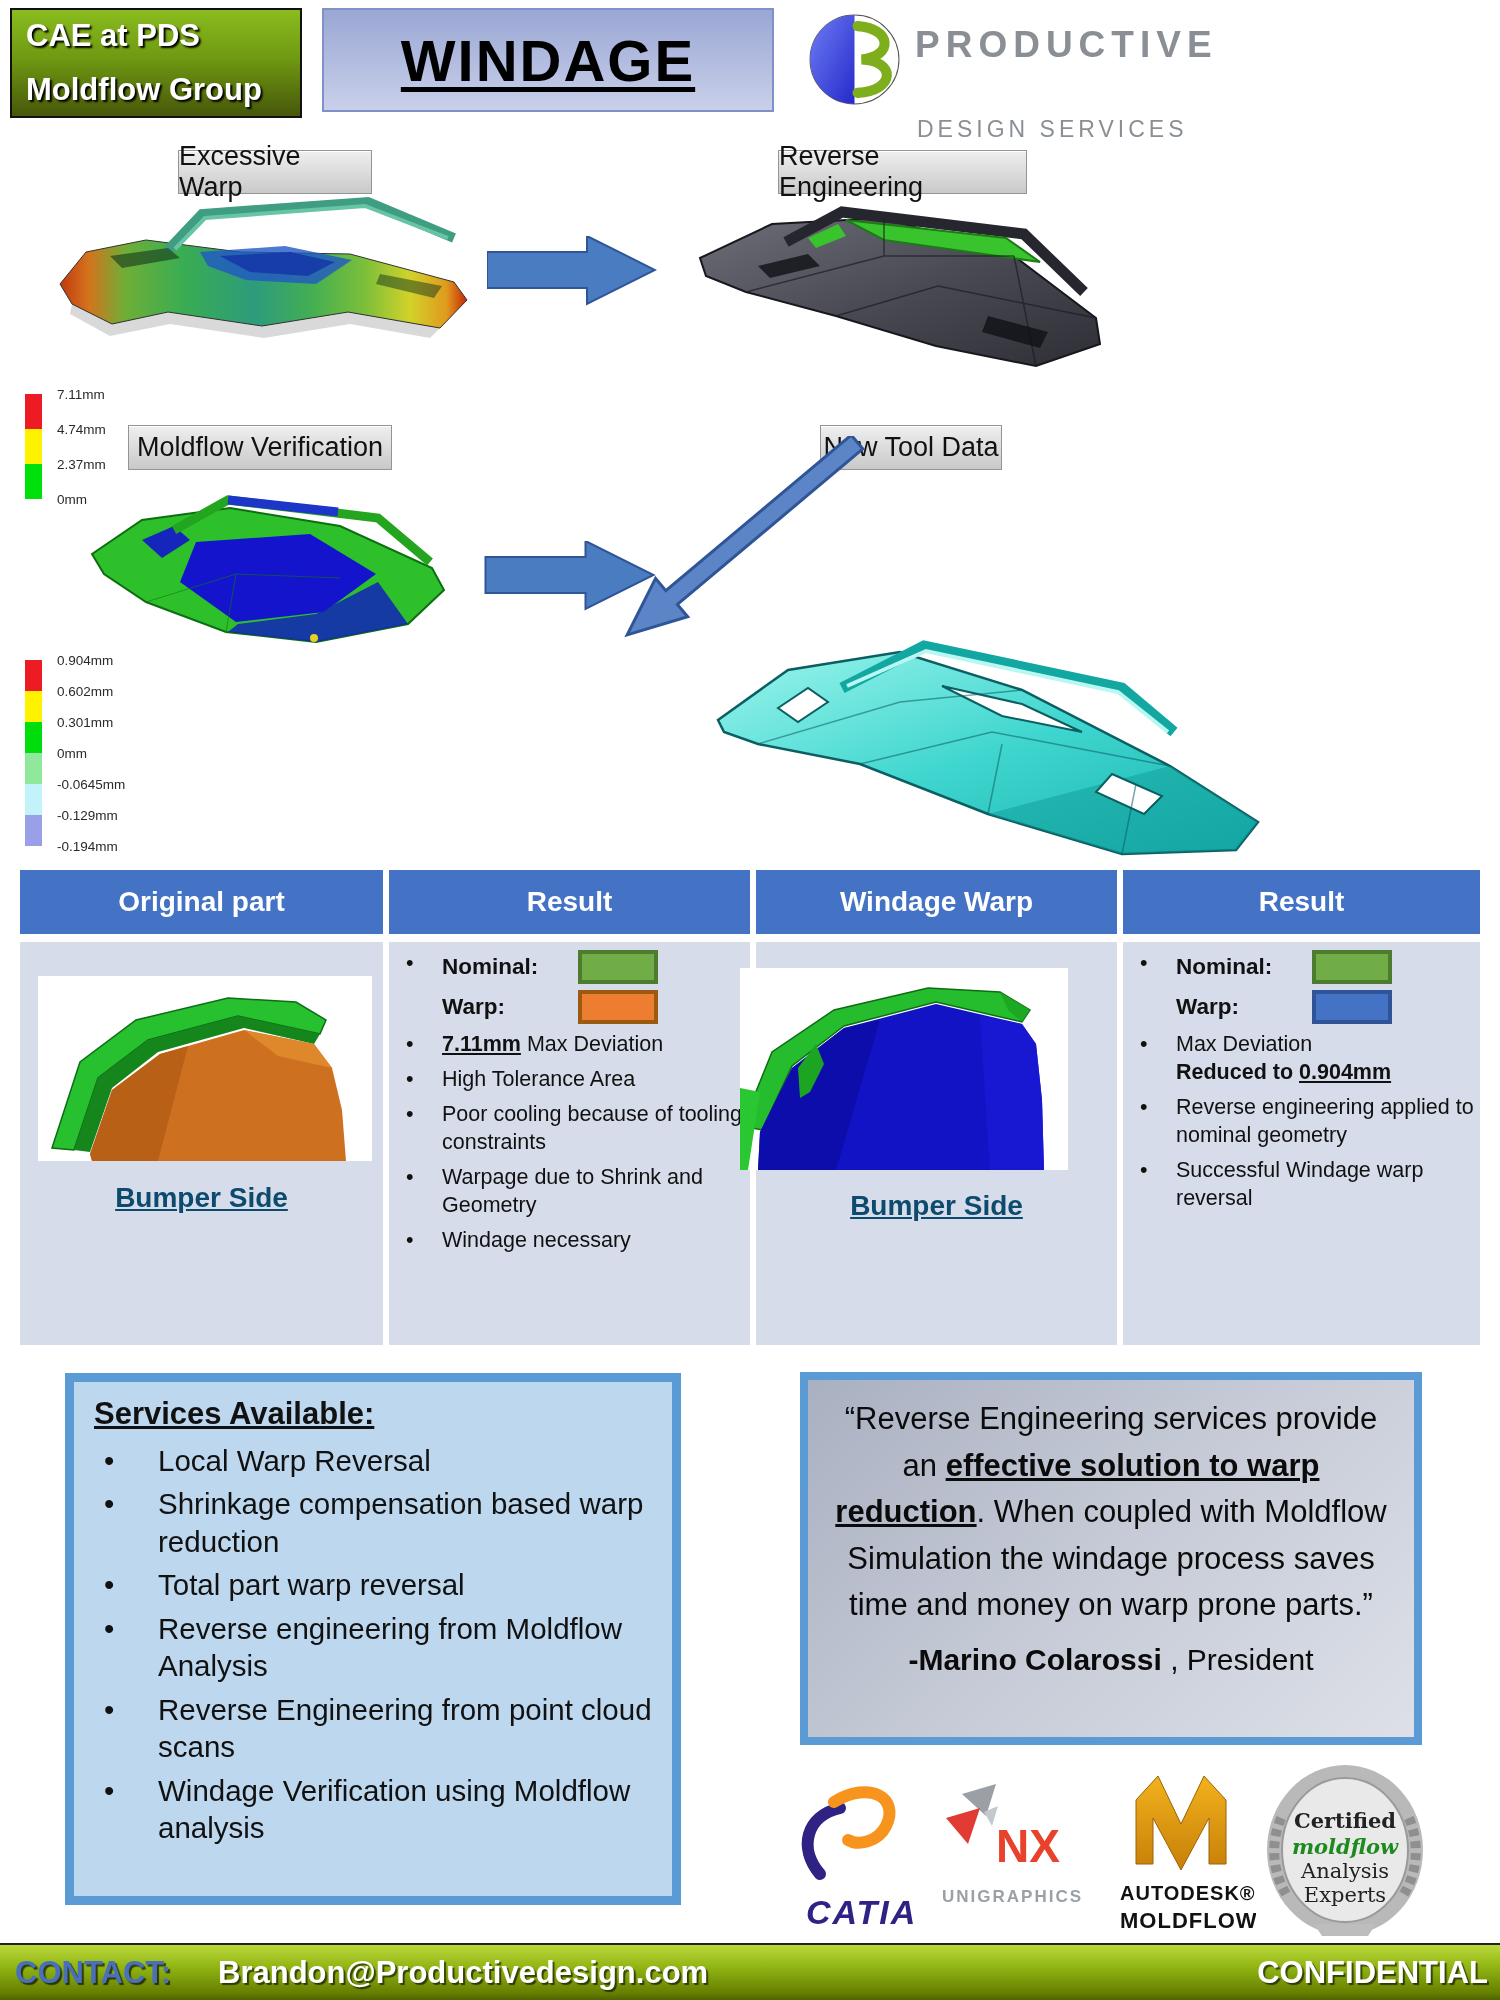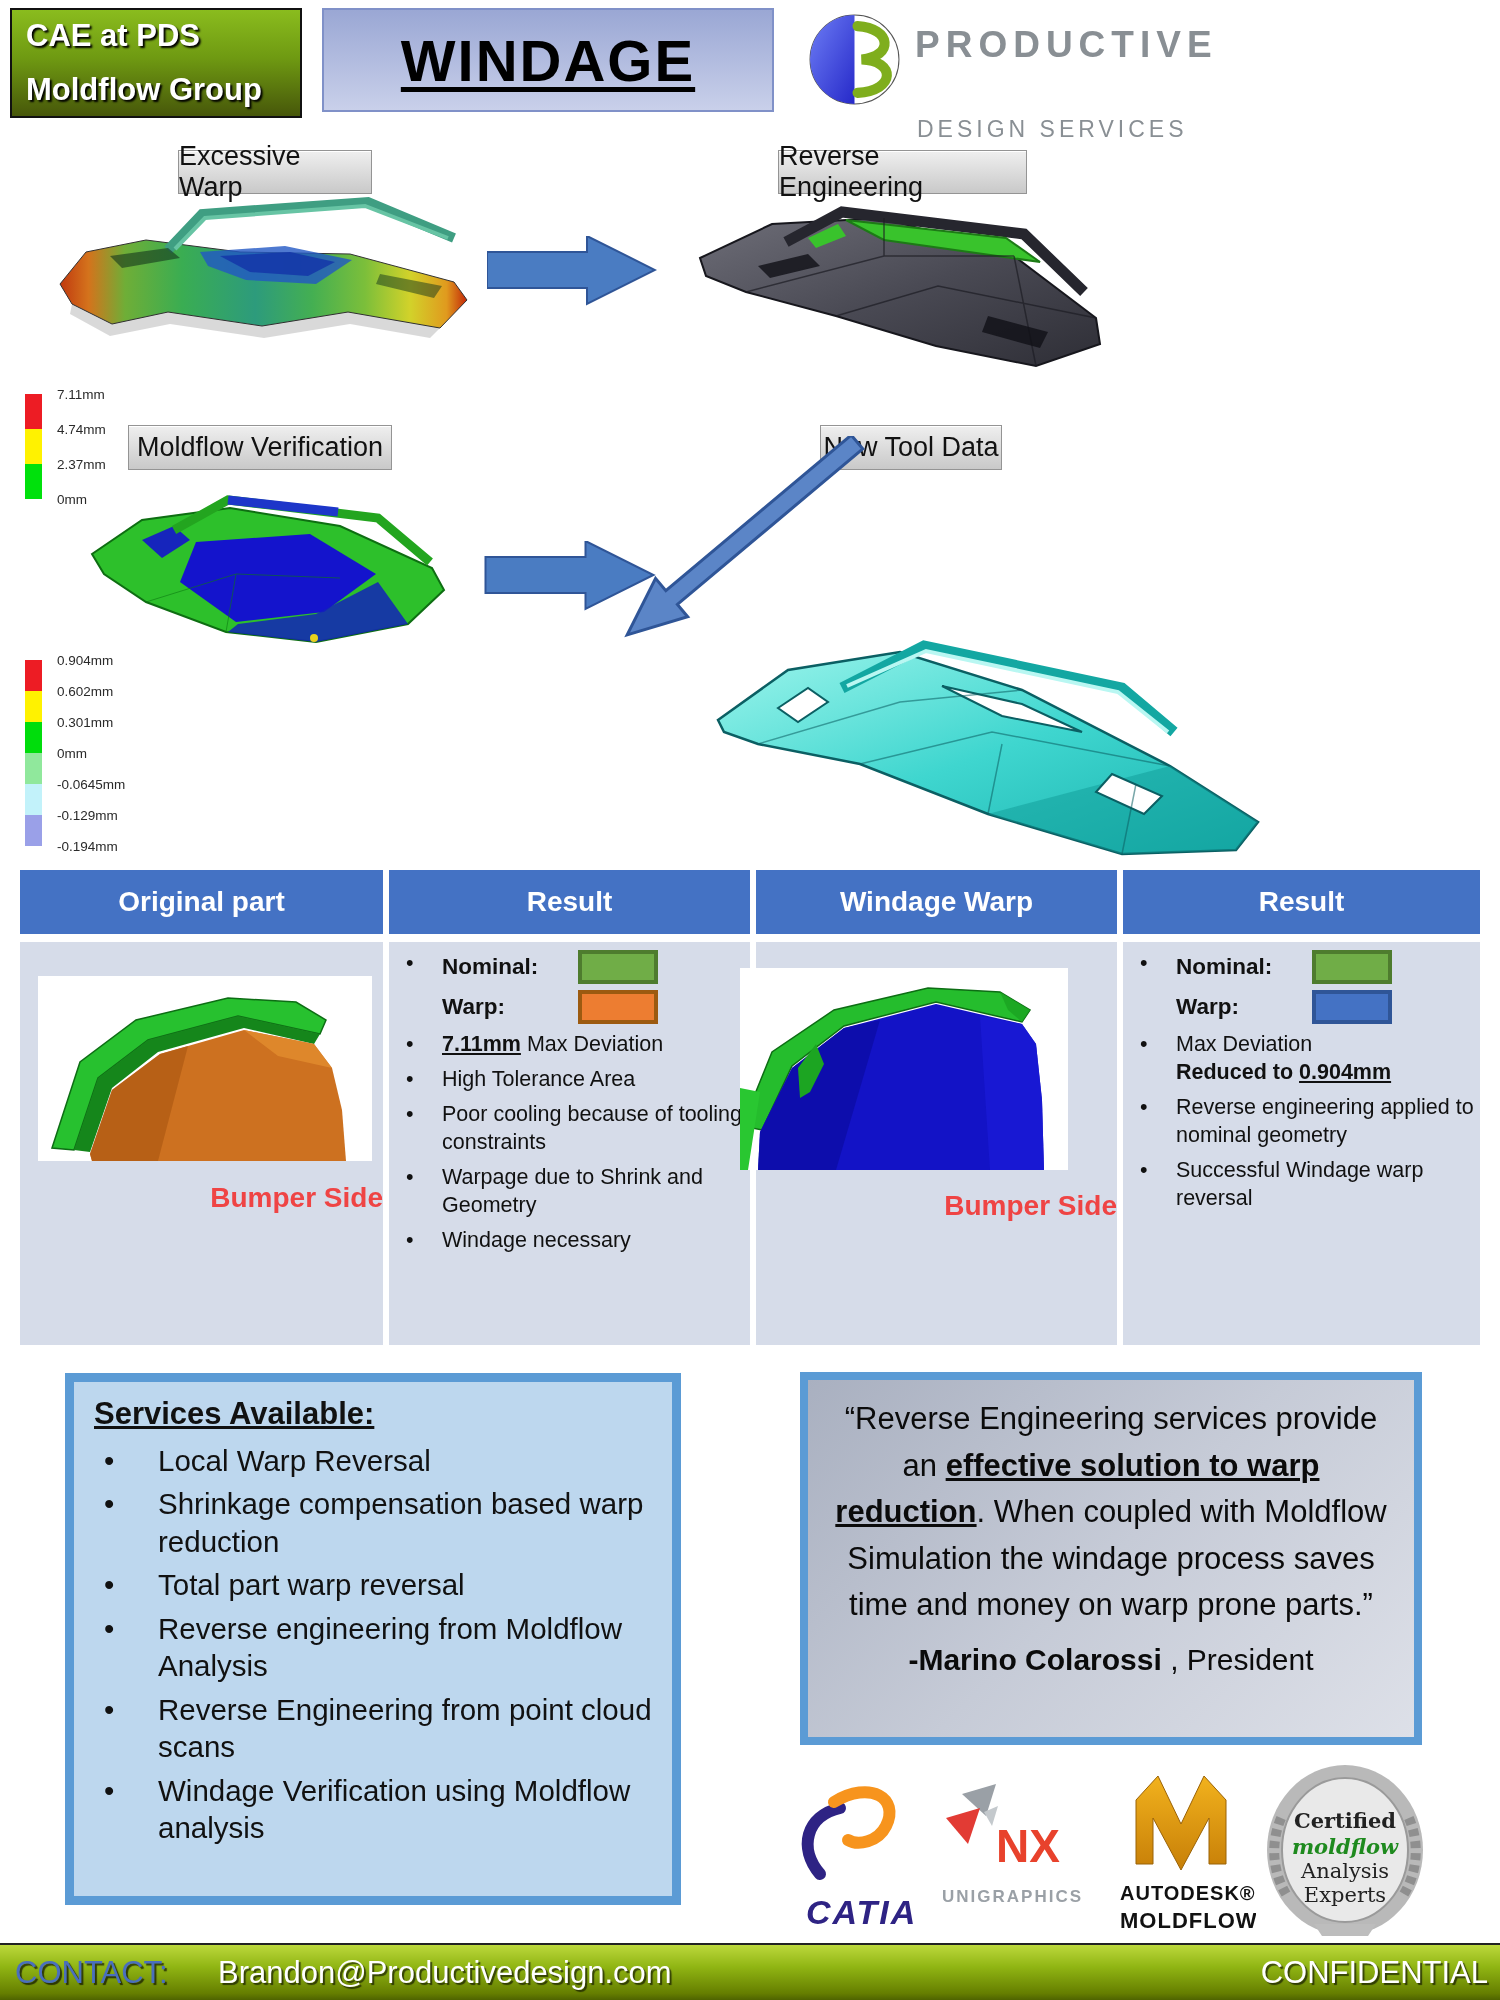--- a/index.html
+++ b/index.html
@@ -50,21 +50,21 @@
   .s2-c3{background:#90e89c;} .s2-c4{background:#c2f2fa;} .s2-c5{background:#9aa0e8;}
 
   
   .th{top:870px;height:64px;background:#4472C4;display:flex;align-items:center;justify-content:center;
       color:#fff;font-weight:bold;font-size:28px;}
   .tb{top:942px;height:403px;background:#D6DCE9;}
   .col1{left:20px;width:363px;} .col2{left:389px;width:361px;}
   .col3{left:756px;width:361px;} .col4{left:1123px;width:357px;}
   .cell-img1{left:38px;top:976px;width:334px;height:185px;}
   .cell-img3{left:740px;top:968px;width:328px;height:202px;}
-  .cap{font-size:28px;font-weight:bold;color:#ef4444;text-align:right;}
+  .cap{font-size:28px;font-weight:bold;color:#0c4a6e;text-align:center;text-decoration:underline;}
   .cap1{left:20px;top:1182px;width:363px;}
   .cap3{left:756px;top:1190px;width:361px;}
   .cellcontent{font-size:21.5px;color:#111;line-height:1.3;}
   .c2content{left:398px;top:950px;width:344px;}
   .c4content{left:1132px;top:950px;width:342px;}
   .bullet{position:relative;padding-left:44px;margin-bottom:7px;}
   .bullet .b{position:absolute;left:8px;top:0;}
   .legrow{display:flex;align-items:center;justify-content:space-between;width:216px;margin-bottom:6px;}
   .legrow .leglab{font-weight:bold;font-size:22.5px;}
   .swatch{width:72px;height:26px;border:4px solid;}
@@ -89,21 +89,21 @@
   
   .catia{left:782px;top:1778px;width:150px;height:158px;}
   .nx{left:934px;top:1782px;width:160px;height:150px;}
   .autodesk{left:1106px;top:1768px;width:150px;height:172px;}
   .cert{left:1262px;top:1762px;width:166px;height:178px;}
 
   
   .footer{left:0;top:1943px;width:1500px;height:57px;
           background:linear-gradient(180deg,#bcd83c 0%,#90b513 40%,#657e00 88%,#4e6300 100%);
           border-top:2px solid #222;box-sizing:border-box;}
-  .footer span{position:absolute;top:0;line-height:55px;font-weight:normal;font-size:31px;}
+  .footer span{position:absolute;top:0;line-height:55px;font-weight:bold;font-size:31px;}
   .contact-label{left:15px;color:#4a6fbd;text-shadow:2px 2px 1px rgba(0,0,0,.65);}
   .email{left:218px;color:#fff;text-shadow:2px 2px 1px rgba(0,0,0,.6);}
   .confidential{right:12px;color:#fff;text-shadow:2px 2px 1px rgba(0,0,0,.6);}
   .serif{font-family:"DejaVu Serif",serif;}
 </style>
 </head>
 <body>
 
 <div class="page">
 

